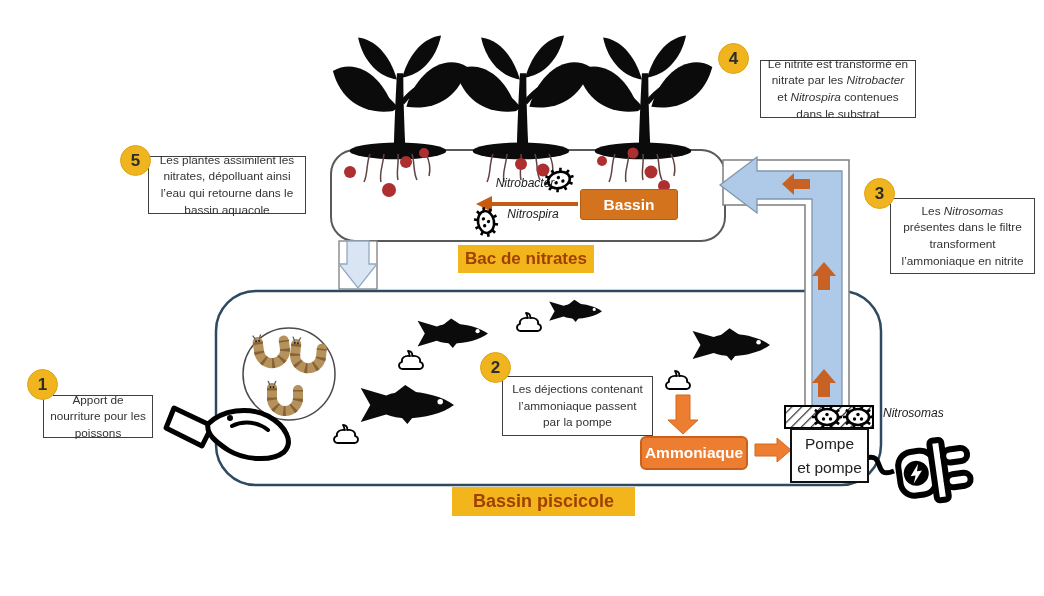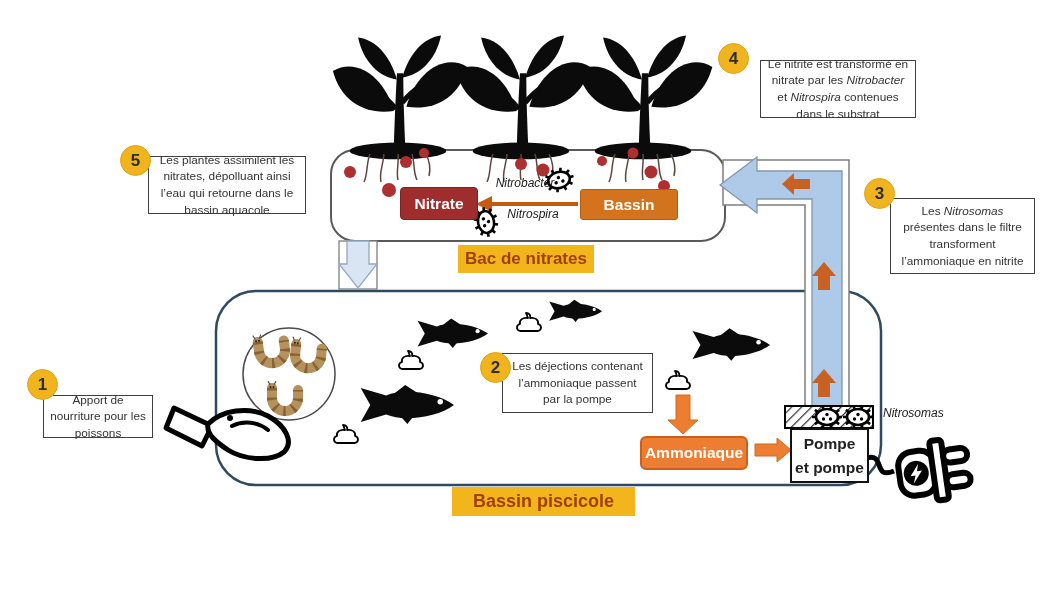--- a/index.html
+++ b/index.html
@@ -21,21 +21,21 @@
        border-radius:50%;background:#F0B41E;border:1px solid #E0A314;color:#2d2d2d;
        font-size:17px;font-weight:600;z-index:6;}
   .callout-box{display:flex;align-items:center;justify-content:center;text-align:center;
        background:#fff;border:1.6px solid #3f3f3f;color:#333;font-size:11.8px;
        line-height:1.4;padding:3px 6px;z-index:5;}
   .it{font-style:italic;}
   
   .bact-label{font-style:italic;font-size:12px;color:#1a1a1a;text-align:center;z-index:4;}
   
   .pump{display:flex;flex-direction:column;align-items:center;justify-content:center;
-       background:#fff;border:2.5px solid #111;color:#222;font-size:15.5px;line-height:1.5;z-index:3;font-weight:bold;}
+       background:#fff;border:2.5px solid #111;color:#222;font-size:15.5px;line-height:1.5;z-index:3;}
 </style>
 </head>
 <body>
 
 <div class="stage">
 
 <svg class="layer" width="1044" height="596" viewBox="0 0 1044 596">
   <defs>
     <pattern id="hatch" width="7" height="7" patternTransform="rotate(45)" patternUnits="userSpaceOnUse">
       <rect width="7" height="7" fill="#fff"></rect>
@@ -163,42 +163,41 @@
   <g transform="translate(895,444) rotate(-8)">
     <rect x="0" y="10" width="36" height="44" rx="14" fill="#fff" stroke="#000" stroke-width="6"></rect>
     <rect x="34" y="2" width="12" height="60" rx="3" fill="#fff" stroke="#000" stroke-width="6"></rect>
     <rect x="46" y="13" width="24" height="13" rx="6.5" fill="#fff" stroke="#000" stroke-width="6"></rect>
     <rect x="46" y="38" width="24" height="13" rx="6.5" fill="#fff" stroke="#000" stroke-width="6"></rect>
     <circle cx="17" cy="32" r="12.5" fill="#000"></circle>
     <path d="M20,23 L11,34 L16,34 L13,42 L23,30 L18,30 Z" fill="#fff"></path>
   </g>
 </svg>
 
-<div class="abs chem nitrate" style="left:400px;top:187px;width:78px;height:33px;">Nitrate</div>
 <div class="abs chem nitrite" style="left:580px;top:189px;width:98px;height:31px;">Bassin</div>
 <div class="abs chem ammonia" style="left:640px;top:436px;width:108px;height:34px;">Ammoniaque</div>
 
 <div class="abs bact-label" style="left:488px;top:176px;width:74px;">Nitrobacter</div>
 <div class="abs bact-label" style="left:496px;top:207px;width:74px;">Nitrospira</div>
 <div class="abs bact-label" style="left:883px;top:406px;width:74px;text-align:left;">Nitrosomas</div>
 
 <div class="abs pump" style="left:790px;top:428px;width:79px;height:55px;">
   <span>Pompe</span>
   <span>et pompe</span>
 </div>
 
 <div class="abs gold-label" style="left:458px;top:245px;width:136px;height:28px;font-size:17px;">Bac de nitrates</div>
 <div class="abs gold-label" style="left:452px;top:487px;width:183px;height:29px;font-size:18px;">Bassin piscicole</div>
 
 <div class="abs callout-box" style="left:43px;top:395px;width:110px;height:43px;">
   <span>Apport de nourriture pour les poissons</span>
 </div>
 <div class="abs num" style="left:27px;top:369px;">1</div>
 
-<div class="abs callout-box" style="left:502px;top:353px;width:151px;height:60px;">
+<div class="abs callout-box" style="left:502px;top:376px;width:151px;height:60px;">
   <span>Les déjections contenant l’ammoniaque passent par la pompe</span>
 </div>
 <div class="abs num" style="left:480px;top:352px;">2</div>
 
 <div class="abs callout-box" style="left:890px;top:198px;width:145px;height:76px;">
   <span><span>Les </span><span class="it">Nitrosomas</span><span> présentes dans le filtre transforment l’ammoniaque en nitrite</span></span>
 </div>
 <div class="abs num" style="left:864px;top:178px;">3</div>
 
 <div class="abs callout-box" style="left:737px;top:60px;width:156px;height:58px;margin-left:23px;">

